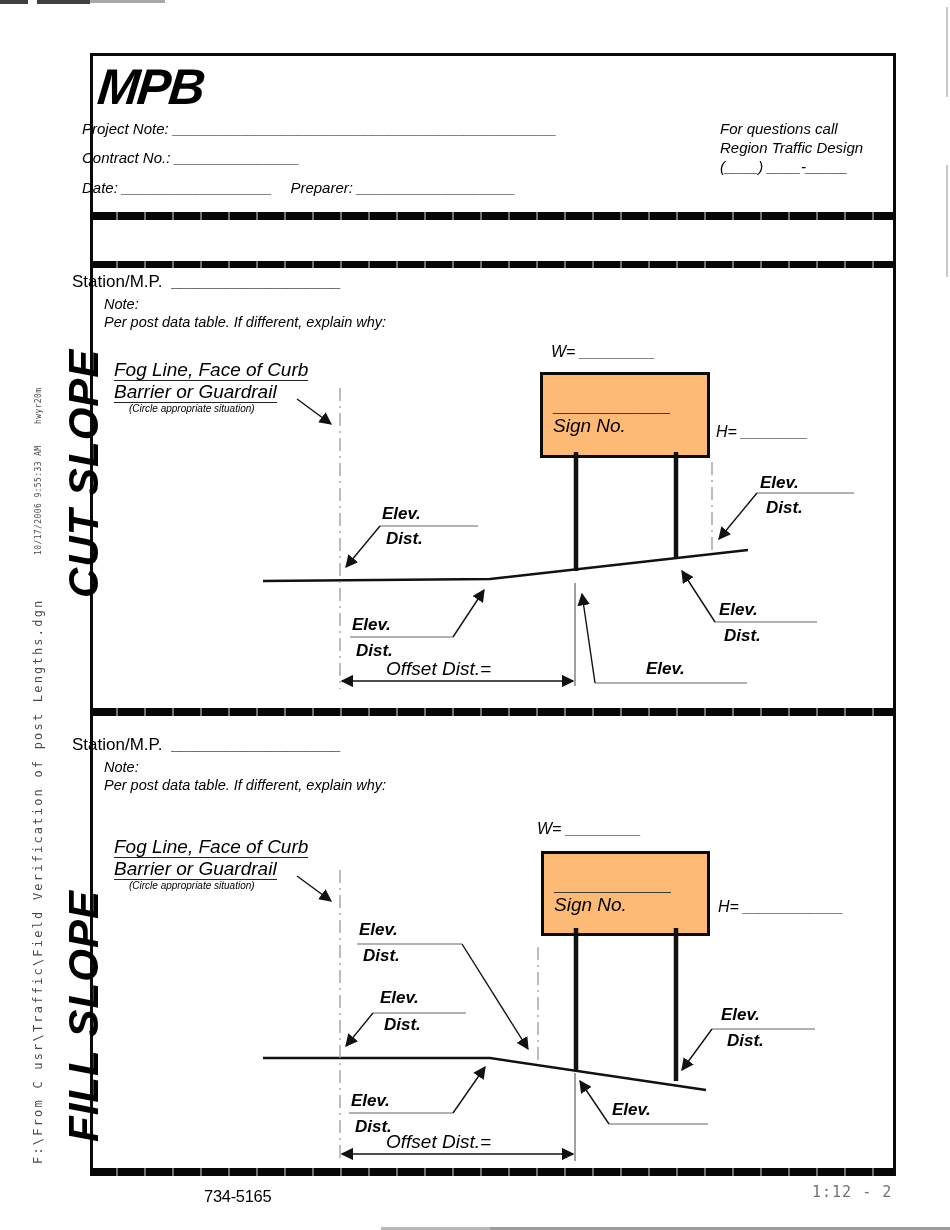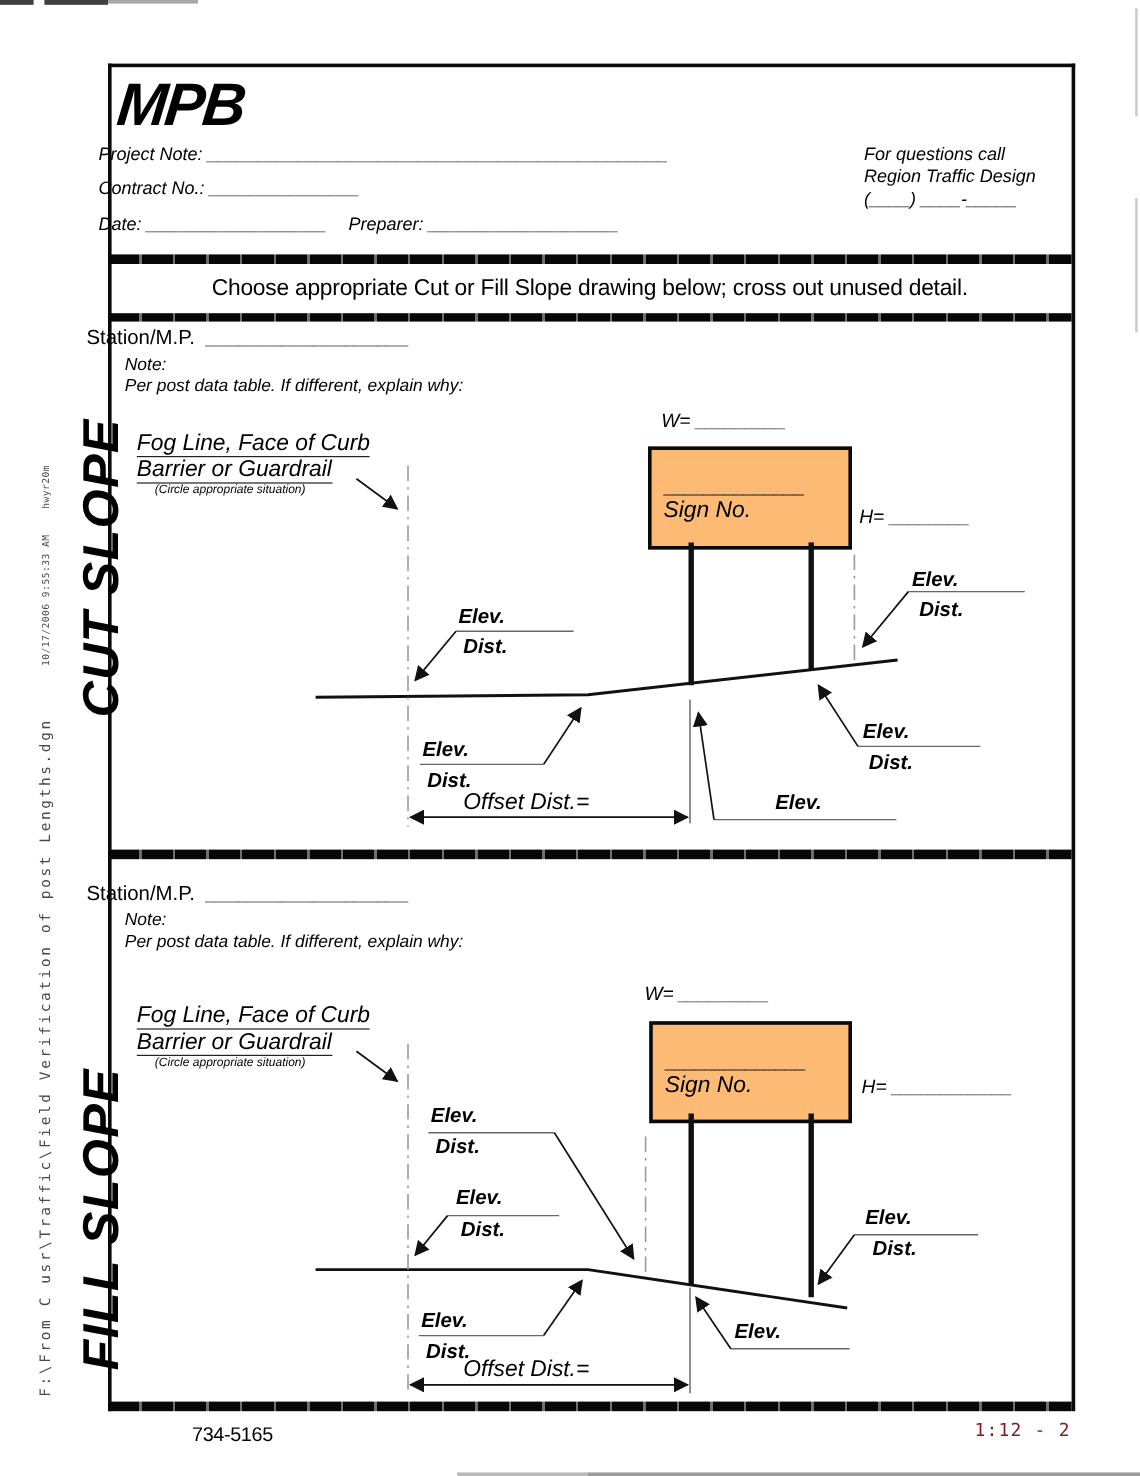--- a/index.html
+++ b/index.html
@@ -27,22 +27,22 @@
   .wh{font-style:italic;font-size:16px;white-space:nowrap;}
   .wh .blank{font-size:15px;}
   .signbox{border:3px solid #0a0a0a;background:#fdba74;}
   .signblank{margin:24px 0 0 10px;font-size:15px;color:#333;line-height:14px;}
   .signname{margin:2px 0 0 10px;font-style:italic;font-size:19px;}
   .ed{font-style:italic;font-size:17px;line-height:17px;white-space:nowrap;font-weight:bold;}
   .offset{font-style:italic;font-size:19px;white-space:nowrap;}
   .sidetext{font-family:"DejaVu Sans Mono",monospace;color:#4a4a4a;
             transform:rotate(-90deg);transform-origin:0 0;white-space:nowrap;}
   .foot-date{font-style:italic;font-weight:bold;font-size:16px;}
-  .foot-num{font-size:16.5px;letter-spacing:-0.3px;}
-  .foot-page{font-family:"DejaVu Sans Mono",monospace;font-size:15px;color:#7f1d1d;letter-spacing:1px;}
+  .foot-num{font-size:16.5px;letter-spacing:-0.3px;margin-left:44px;}
+  .foot-page{font-family:"DejaVu Sans Mono",monospace;font-size:15px;color:#737373;letter-spacing:1px;}
   .artifact{background:#3f3f3f;}
   svg.overlay{left:0;top:0;pointer-events:none;}
 </style>
 </head>
 <body>
 
 <div class="page">
 
   <div class="abs artifact" style="left:0;top:0;width:28px;height:4px;"></div>
   <div class="abs artifact" style="left:37px;top:0;width:53px;height:4px;"></div>
@@ -51,21 +51,20 @@
   <div class="abs" style="left:946px;top:165px;width:2px;height:112px;background:#c9c9c9;"></div>
   <div class="abs" style="left:381px;top:1227px;width:109px;height:3px;background:#b9b9b9;"></div>
   <div class="abs" style="left:490px;top:1227px;width:460px;height:3px;background:#9c9c9c;"></div>
 
   <div class="abs sidetext" style="left:31px;top:1164px;font-size:12px;letter-spacing:2.2px;">F:\From C usr\Traffic\Field Verification of post Lengths.dgn</div>
   <div class="abs sidetext" style="left:34px;top:555px;font-size:8px;letter-spacing:0.4px;">10/17/2006  9:55:33 AM</div>
   <div class="abs sidetext" style="left:34px;top:424px;font-size:8px;letter-spacing:0.4px;">hwyr20m</div>
 
   <div class="abs frame"></div>
   <div class="abs bar" style="top:212px;"></div>
-  <div class="abs banner">Choose appropriate Cut or Fill Slope drawing below; cross out unused detail.</div>
   <div class="abs bar" style="top:261px;height:7px;"></div>
   <div class="abs bar" style="top:708px;"></div>
   <div class="abs bar" style="top:1168px;"></div>
 
   <div class="abs logo">MPB</div>
   <div class="abs frow" style="left:82px;top:120px;">
     <span>Project Note:</span>
     <span class="blank">______________________________________________</span>
   </div>
   <div class="abs frow" style="left:82px;top:149px;">

